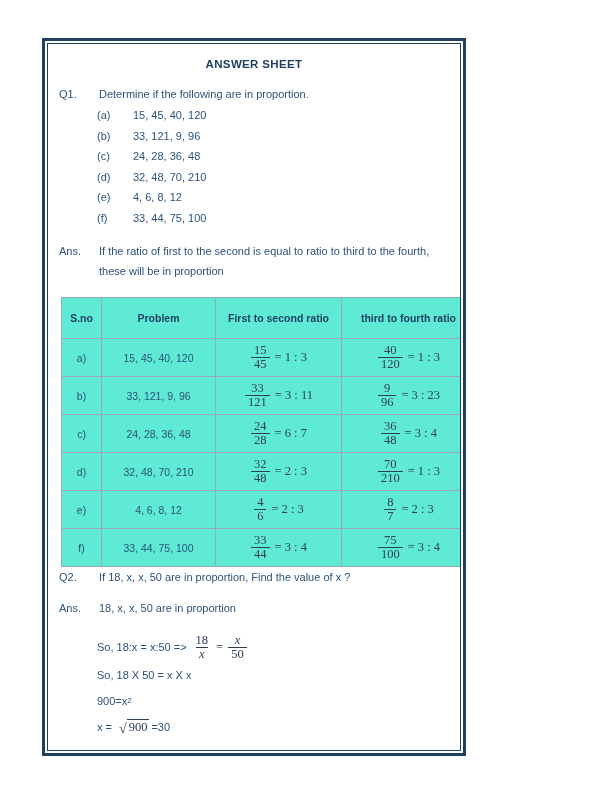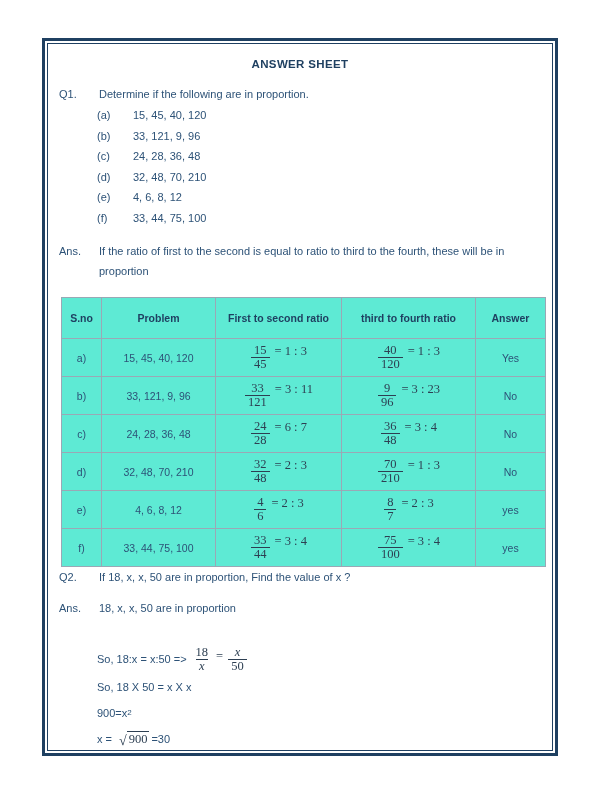--- a/index.html
+++ b/index.html
@@ -13,21 +13,21 @@
     overflow: hidden;
     font-family: "Liberation Sans", sans-serif;
     color: #2a4a6b;
   }
 
   
   #page-frame {
     position: absolute;
     left: 42px;
     top: 38px;
-    width: 516px;
+    width: 424px;
     height: 718px;
     border: 3px solid #1f4061;
     box-sizing: border-box;
     background: #ffffff;
   }
   #page-inner {
     position: absolute;
     left: 2px;
     top: 2px;
     right: 2px;
@@ -118,21 +118,21 @@
   }
   .col-sno   { width: 40px; }
   .col-prob  { width: 114px; }
   .col-fs    { width: 126px; }
   .col-tf    { width: 134px; }
   .col-ans   { width: 70px; }
 
   
   .mathline {
     display: inline-flex;
-    align-items: flex-start;
+    align-items: center;
     justify-content: center;
     font-family: "Liberation Serif", serif;
     font-size: 12.5px;
     color: #2d3f52;
   }
   .frac {
     display: inline-flex;
     flex-direction: column;
     align-items: center;
     vertical-align: middle;
@@ -150,21 +150,21 @@
     margin-left: 4px;
     white-space: nowrap;
   }
 
   
   .work {
     padding-left: 38px;
     font-size: 11px;
     line-height: 20px;
     color: #2d5277;
-    margin-top: 26px;
+    margin-top: 14px;
   }
   .workline {
     display: flex;
     align-items: center;
     min-height: 30px;
   }
   .workline.tight { min-height: 26px; }
   .sqrt {
     font-family: "Liberation Serif", serif;
     font-size: 12.5px;

